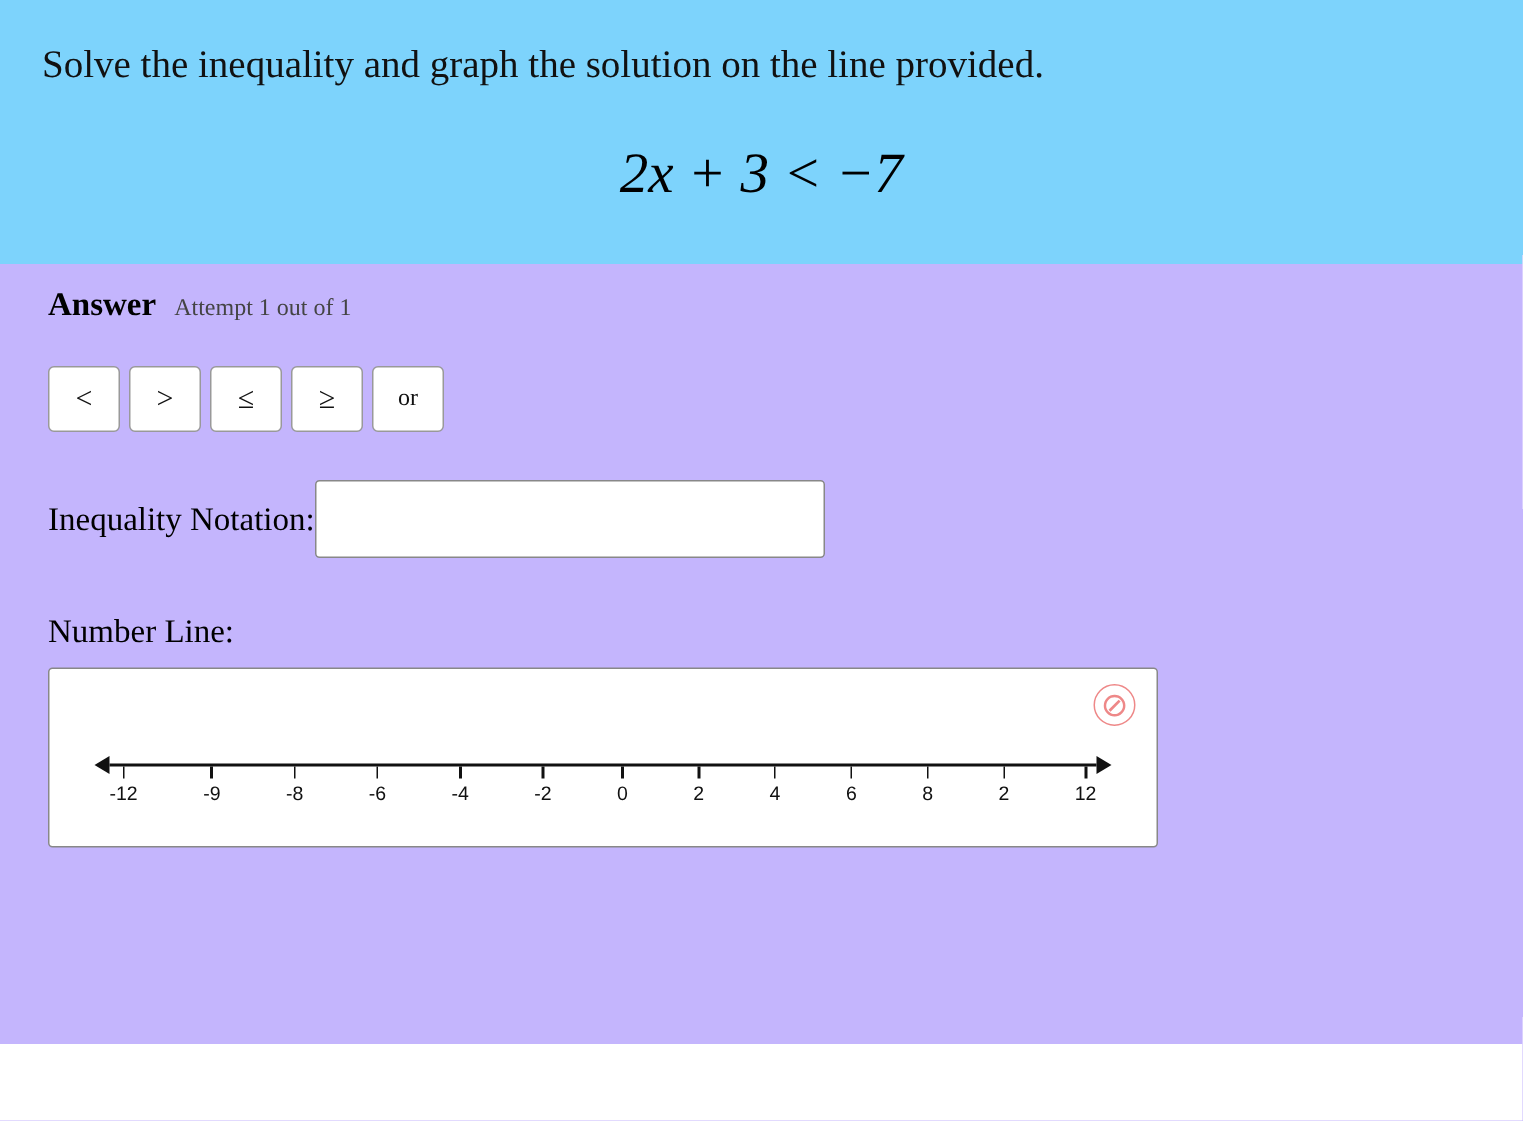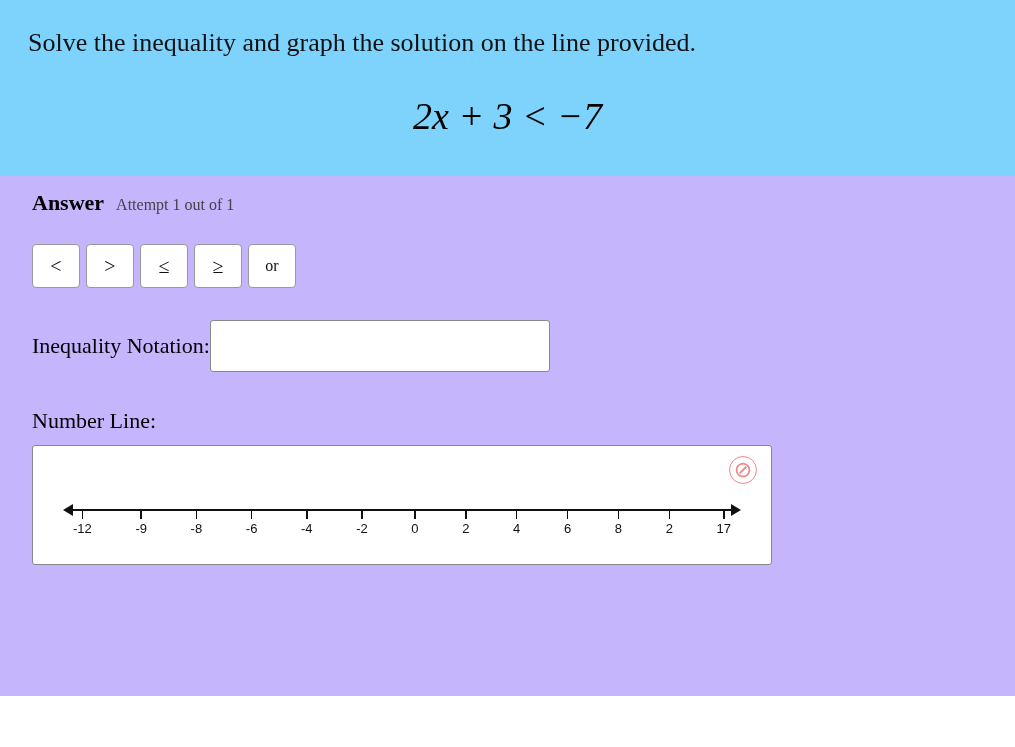--- a/index.html
+++ b/index.html
@@ -297,19 +297,19 @@
         <div class="tick">
           <div class="tick-line"></div>
           <span class="tick-label">8</span>
         </div>
         <div class="tick">
           <div class="tick-line"></div>
           <span class="tick-label">2</span>
         </div>
         <div class="tick">
           <div class="tick-line"></div>
-          <span class="tick-label">17</span>
+          <span class="tick-label">12</span>
         </div>
       </div>
     </div>
   </div>
 
 </div>
 
 </body></html>

